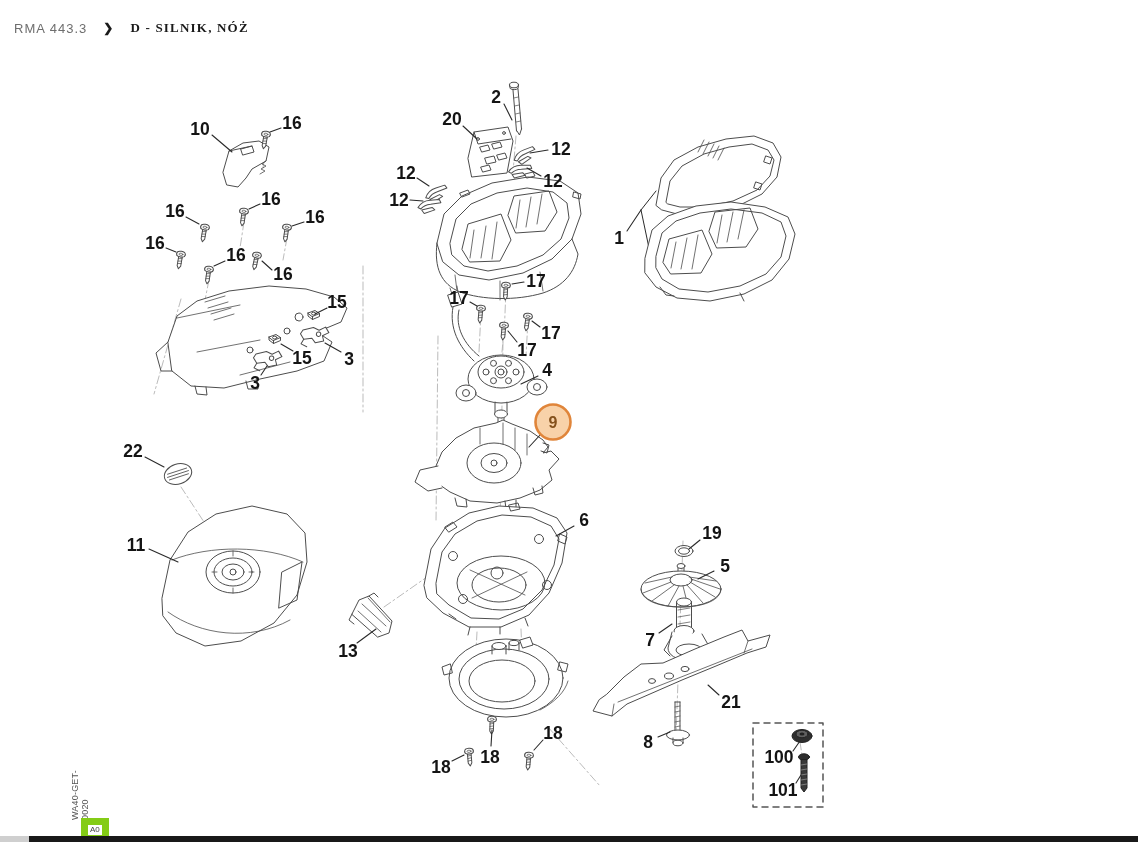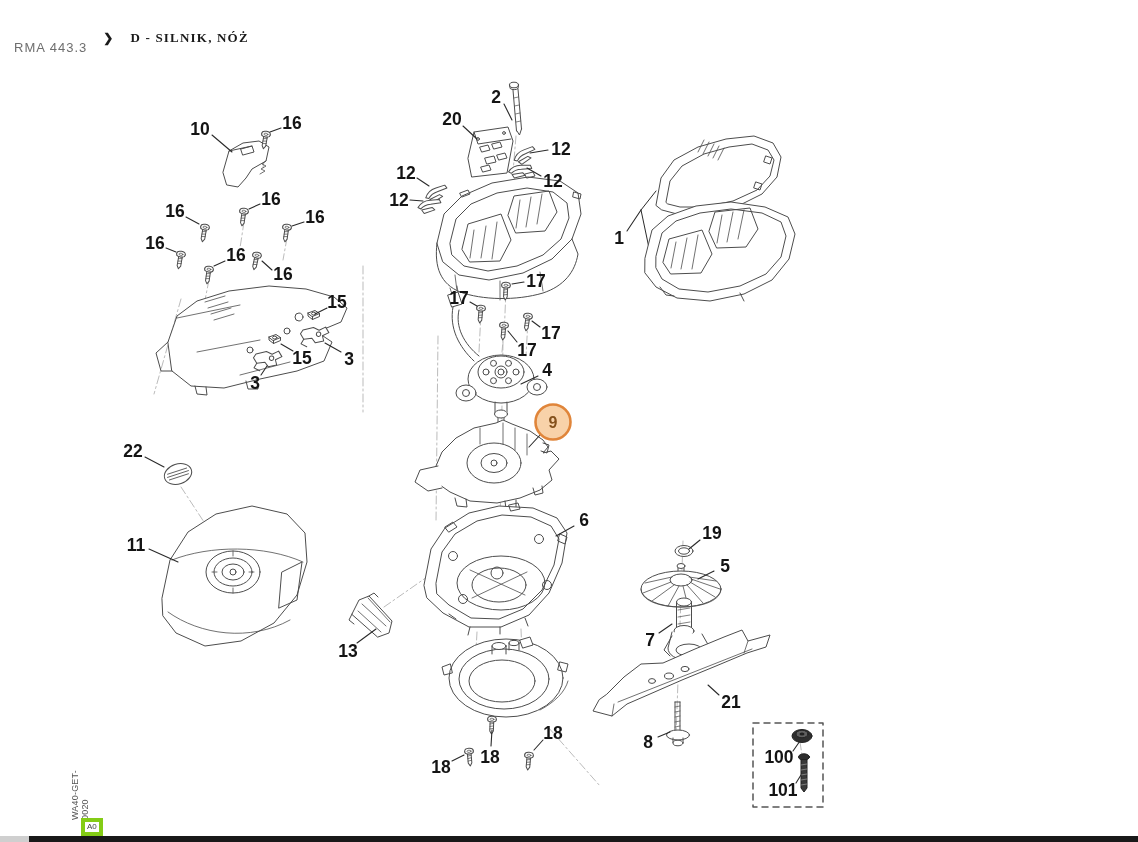--- a/index.html
+++ b/index.html
@@ -5,35 +5,35 @@
   html,body{margin:0;padding:0;background:#fff;}
   .page{
     position:relative;width:1138px;height:842px;background:#ffffff;overflow:hidden;
     font-family:"Liberation Sans",sans-serif;
   }
   
   .breadcrumb{
     position:absolute;left:14px;top:20px;display:flex;align-items:center;gap:16px;
     font-size:13px;letter-spacing:1px;white-space:nowrap;
   }
-  .crumb-model{color:#6e6e6e;cursor:pointer;margin-top:20px;}
+  .crumb-model{color:#6e6e6e;cursor:pointer;}
   .crumb-sep{color:#1a1a1a;font-weight:700;font-size:12px;}
   .crumb-section{color:#1a1a1a;font-weight:700;letter-spacing:1.2px;font-family:Liberation Serif, serif;}
   
   .diagram{position:absolute;left:0;top:0;width:1138px;height:842px;}
   .co{font-family:"Liberation Sans",sans-serif;font-weight:700;font-size:17.5px;fill:#141414;text-anchor:middle;}
   .co.hl{fill:#84511c;font-size:16px;}
   
   .doc-code{
     position:absolute;left:70px;top:764px;height:56px;
     writing-mode:vertical-rl;transform:rotate(180deg);
     font-size:9px;color:#555;letter-spacing:.2px;
   }
   .format-box{
-    position:absolute;left:81px;top:818px;border:4px solid #84cc16;
+    position:absolute;left:81px;top:818px;border:7px solid #84cc16;
     font-size:8px;color:#444;padding:0 2px;line-height:10px;
   }
   .bar-black{position:absolute;left:29px;right:0;bottom:0;height:6px;background:#191919;}
   .bar-gray{position:absolute;left:0;bottom:0;width:29px;height:6px;background:#cfcfcf;}
 </style>
 </head>
 <body>
 
 <div class="page">
 

